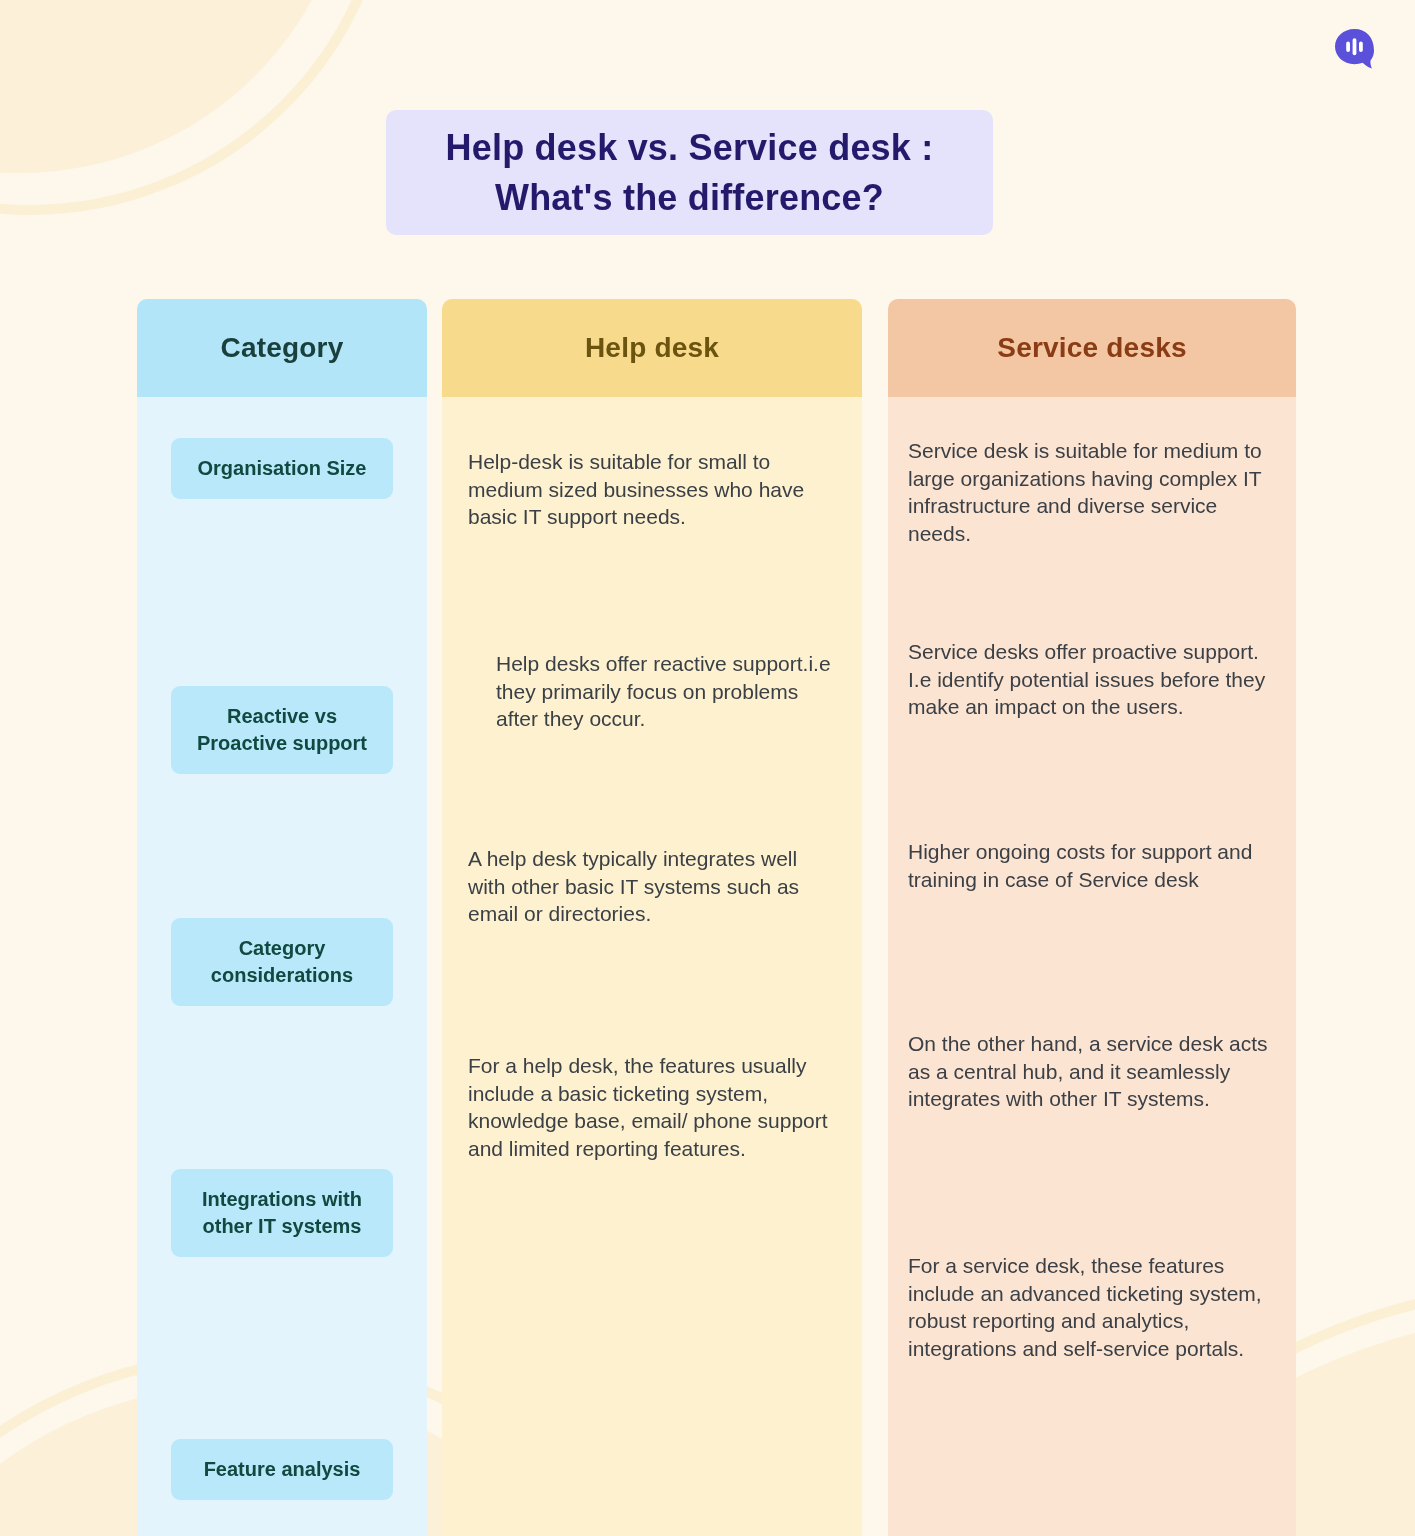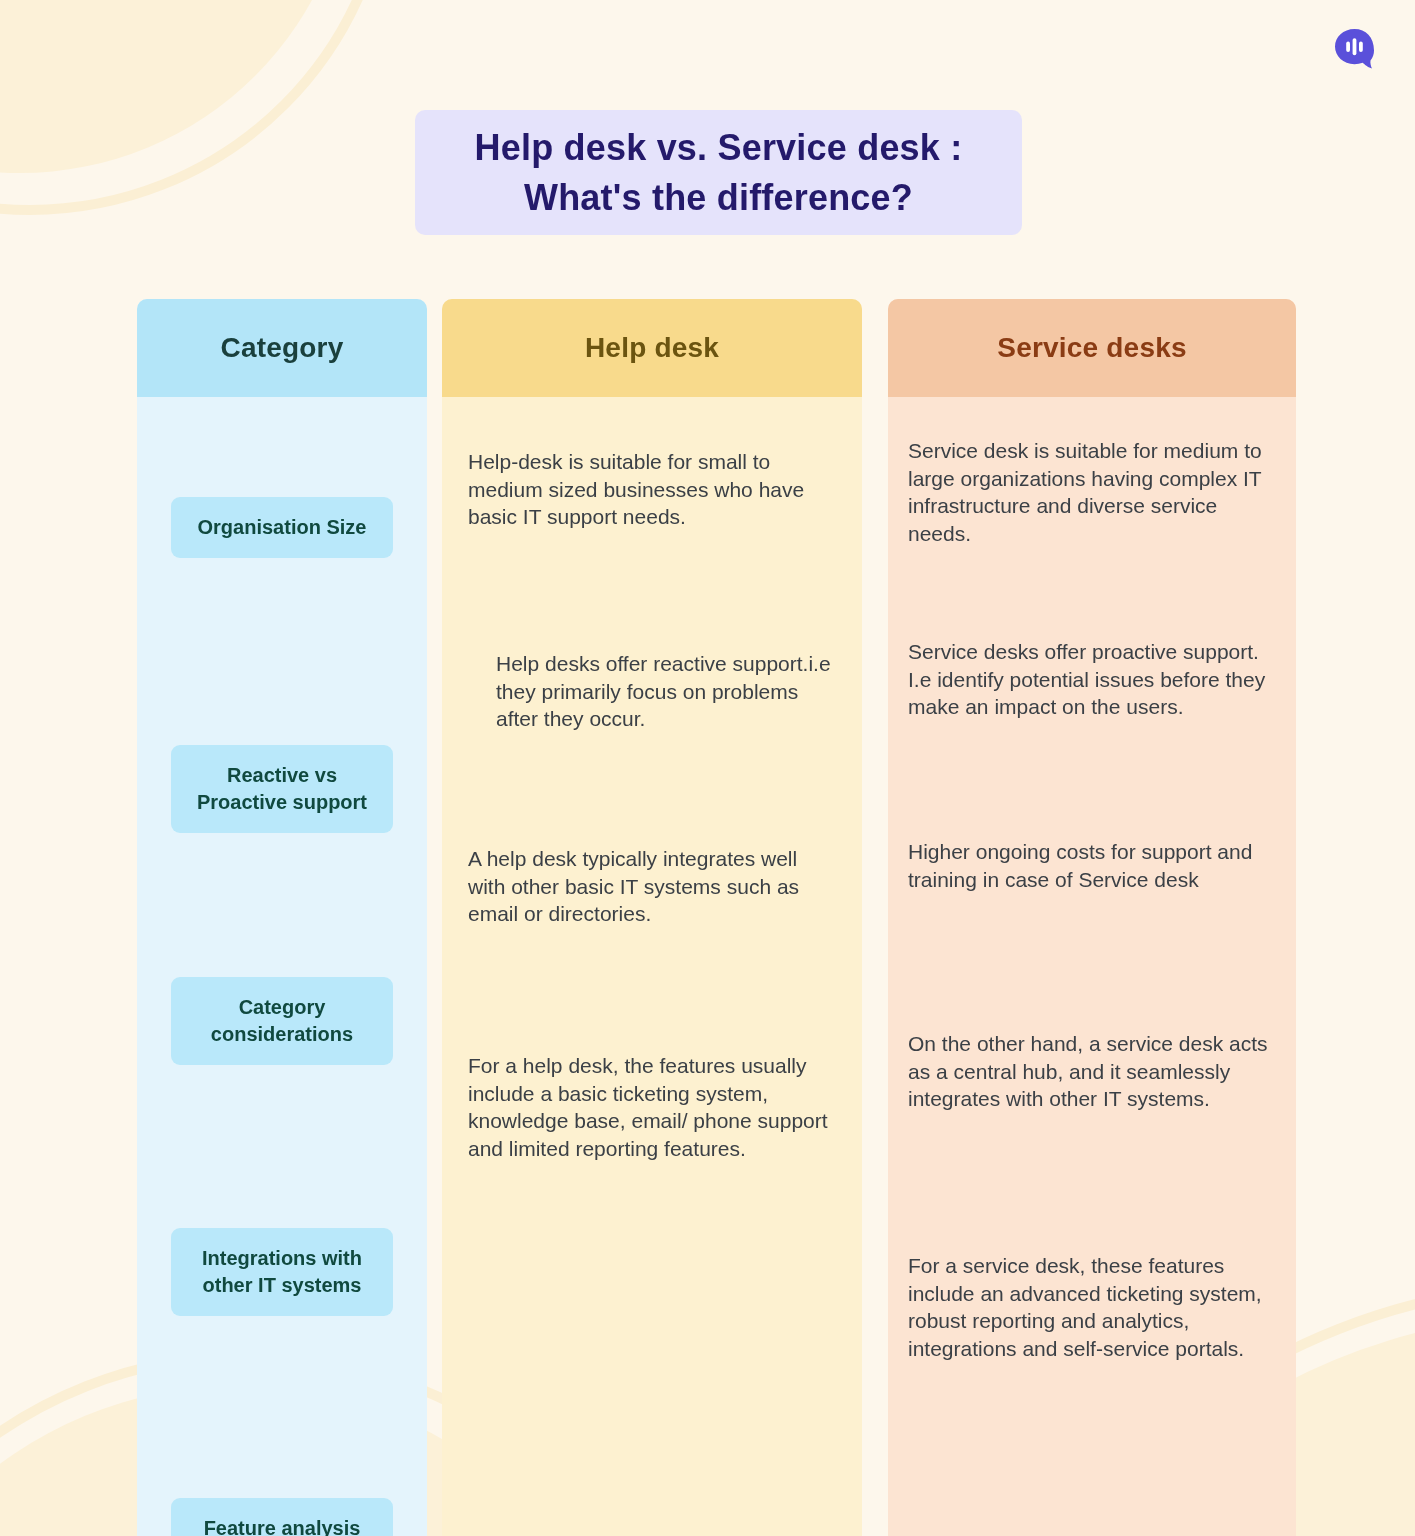--- a/index.html
+++ b/index.html
@@ -34,21 +34,21 @@
   .tl-fill{left:-313px;top:-493px;width:666px;height:666px;}
   .tl-ring{left:-335px;top:-515px;width:710px;height:710px;}
   .bl-fill{left:-165px;top:1385px;width:810px;height:810px;}
   .bl-ring{left:-200px;top:1350px;width:880px;height:880px;}
   .br-fill{left:970px;top:1315px;width:1180px;height:1180px;}
   .br-ring{left:935px;top:1280px;width:1250px;height:1250px;}
 
   .logo{position:absolute;left:1330px;top:24px;width:50px;height:50px;z-index:2;}
 
   .title-box{
-    position:absolute;left:415px;top:110px;width:607px;height:125px;z-index:2;
+    position:absolute;left:386px;top:110px;width:607px;height:125px;z-index:2;
     background:var(--title-bg);border-radius:10px;
     display:flex;flex-direction:column;align-items:center;justify-content:center;
     color:var(--title-text);font-weight:800;font-size:36px;line-height:50px;
     text-align:center;letter-spacing:.2px;
   }
 
   .table{position:absolute;left:137px;top:299px;z-index:1;display:flex;}
   .col{border-radius:10px;}
   .col-category{width:290px;margin-right:15px;background:var(--cat-body-bg);}
   .col-help{width:420px;margin-right:26px;background:var(--help-body-bg);}
@@ -64,21 +64,21 @@
 
   .cell{box-sizing:border-box;}
   .r1{height:213px;} .r2{height:195px;} .r3{height:200px;} .r4{height:230px;} .r5{height:186px;}
 
   .badge{
     width:222px;box-sizing:border-box;margin:0 auto;
     background:var(--cat-badge-bg);border-radius:9px;
     padding:17px 14px;text-align:center;
     color:var(--cat-text);font-weight:700;font-size:20px;line-height:27px;
   }
-  .cat-cell.r1 .badge{margin-top:100px;}
+  .cat-cell.r1 .badge{margin-top:41px;}
   .cat-cell.r2 .badge{margin-top:35px;}
   .cat-cell.r3 .badge{margin-top:37px;}
   .cat-cell.r4 .badge{margin-top:51px;}
   .cat-cell.r5 .badge{margin-top:40px;}
 
   .desc{
     color:var(--body-text);font-size:21px;line-height:27.5px;
   }
   .help-cell{padding-left:26px;padding-right:22px;}
   .help-cell .desc{max-width:366px;}

